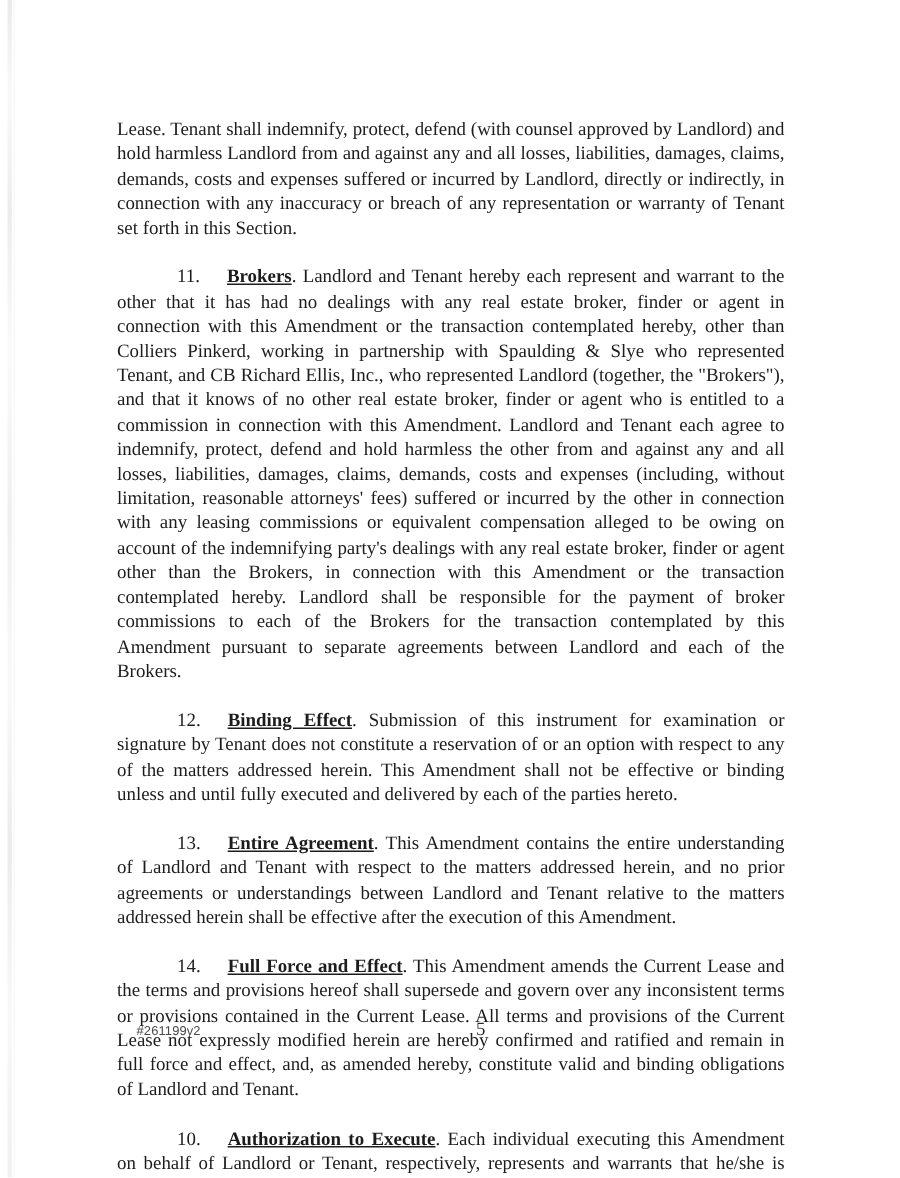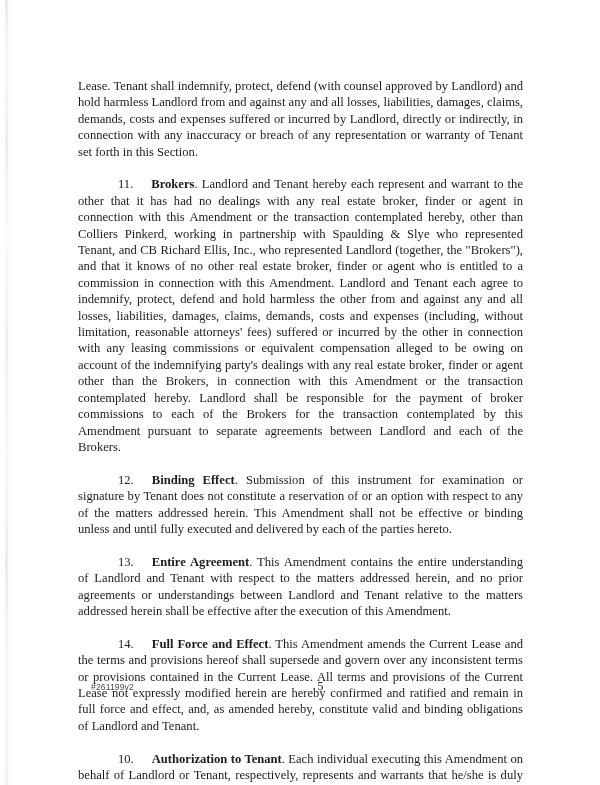--- a/index.html
+++ b/index.html
@@ -69,20 +69,21 @@
   }
   .sec-num {
     font-weight: normal;
   }
   .sec-gap {
     display: inline-block;
     width: 18px;
   }
   .sec-title {
     font-weight: bold;
+    text-decoration: underline;
   }
 
   .footer {
     position: absolute;
     left: 91px;
     top: 682px;
     width: 445px;
     height: 18px;
     text-decoration: underline;
   }
@@ -130,21 +131,21 @@
 
     <p class="para">
       <span class="sec-indent"></span><span class="sec-num">13.</span><span class="sec-gap"></span><span class="sec-title">Entire Agreement</span><span>.  This Amendment contains the entire understanding of Landlord and Tenant with respect to the matters addressed herein, and no prior agreements or understandings between Landlord and Tenant relative to the matters addressed herein shall be effective after the execution of this Amendment.</span>
     </p>
 
     <p class="para">
       <span class="sec-indent"></span><span class="sec-num">14.</span><span class="sec-gap"></span><span class="sec-title">Full Force and Effect</span><span>.  This Amendment amends the Current Lease and the terms and provisions hereof shall supersede and govern over any inconsistent terms or provisions contained in the Current Lease.  All terms and provisions of the Current Lease not expressly modified herein are hereby confirmed and ratified and remain in full force and effect, and, as amended hereby, constitute valid and binding obligations of Landlord and Tenant.</span>
     </p>
 
     <p class="para">
-      <span class="sec-indent"></span><span class="sec-num">10.</span><span class="sec-gap"></span><span class="sec-title">Authorization to Tenant</span><span>.  Each individual executing this Amendment on behalf of Landlord or Tenant, respectively, represents and warrants that he/she is duly authorized to execute this Amendment on behalf of Landlord or Tenant, respectively.</span>
+      <span class="sec-indent"></span><span class="sec-num">10.</span><span class="sec-gap"></span><span class="sec-title">Authorization to Execute</span><span>.  Each individual executing this Amendment on behalf of Landlord or Tenant, respectively, represents and warrants that he/she is duly authorized to execute this Amendment on behalf of Landlord or Tenant, respectively.</span>
     </p>
 
   </div>
 
   <div class="footer">
     <div class="doc-ref">#261199v2</div>
     <div class="page-number">5</div>
   </div>
 
 </div>

